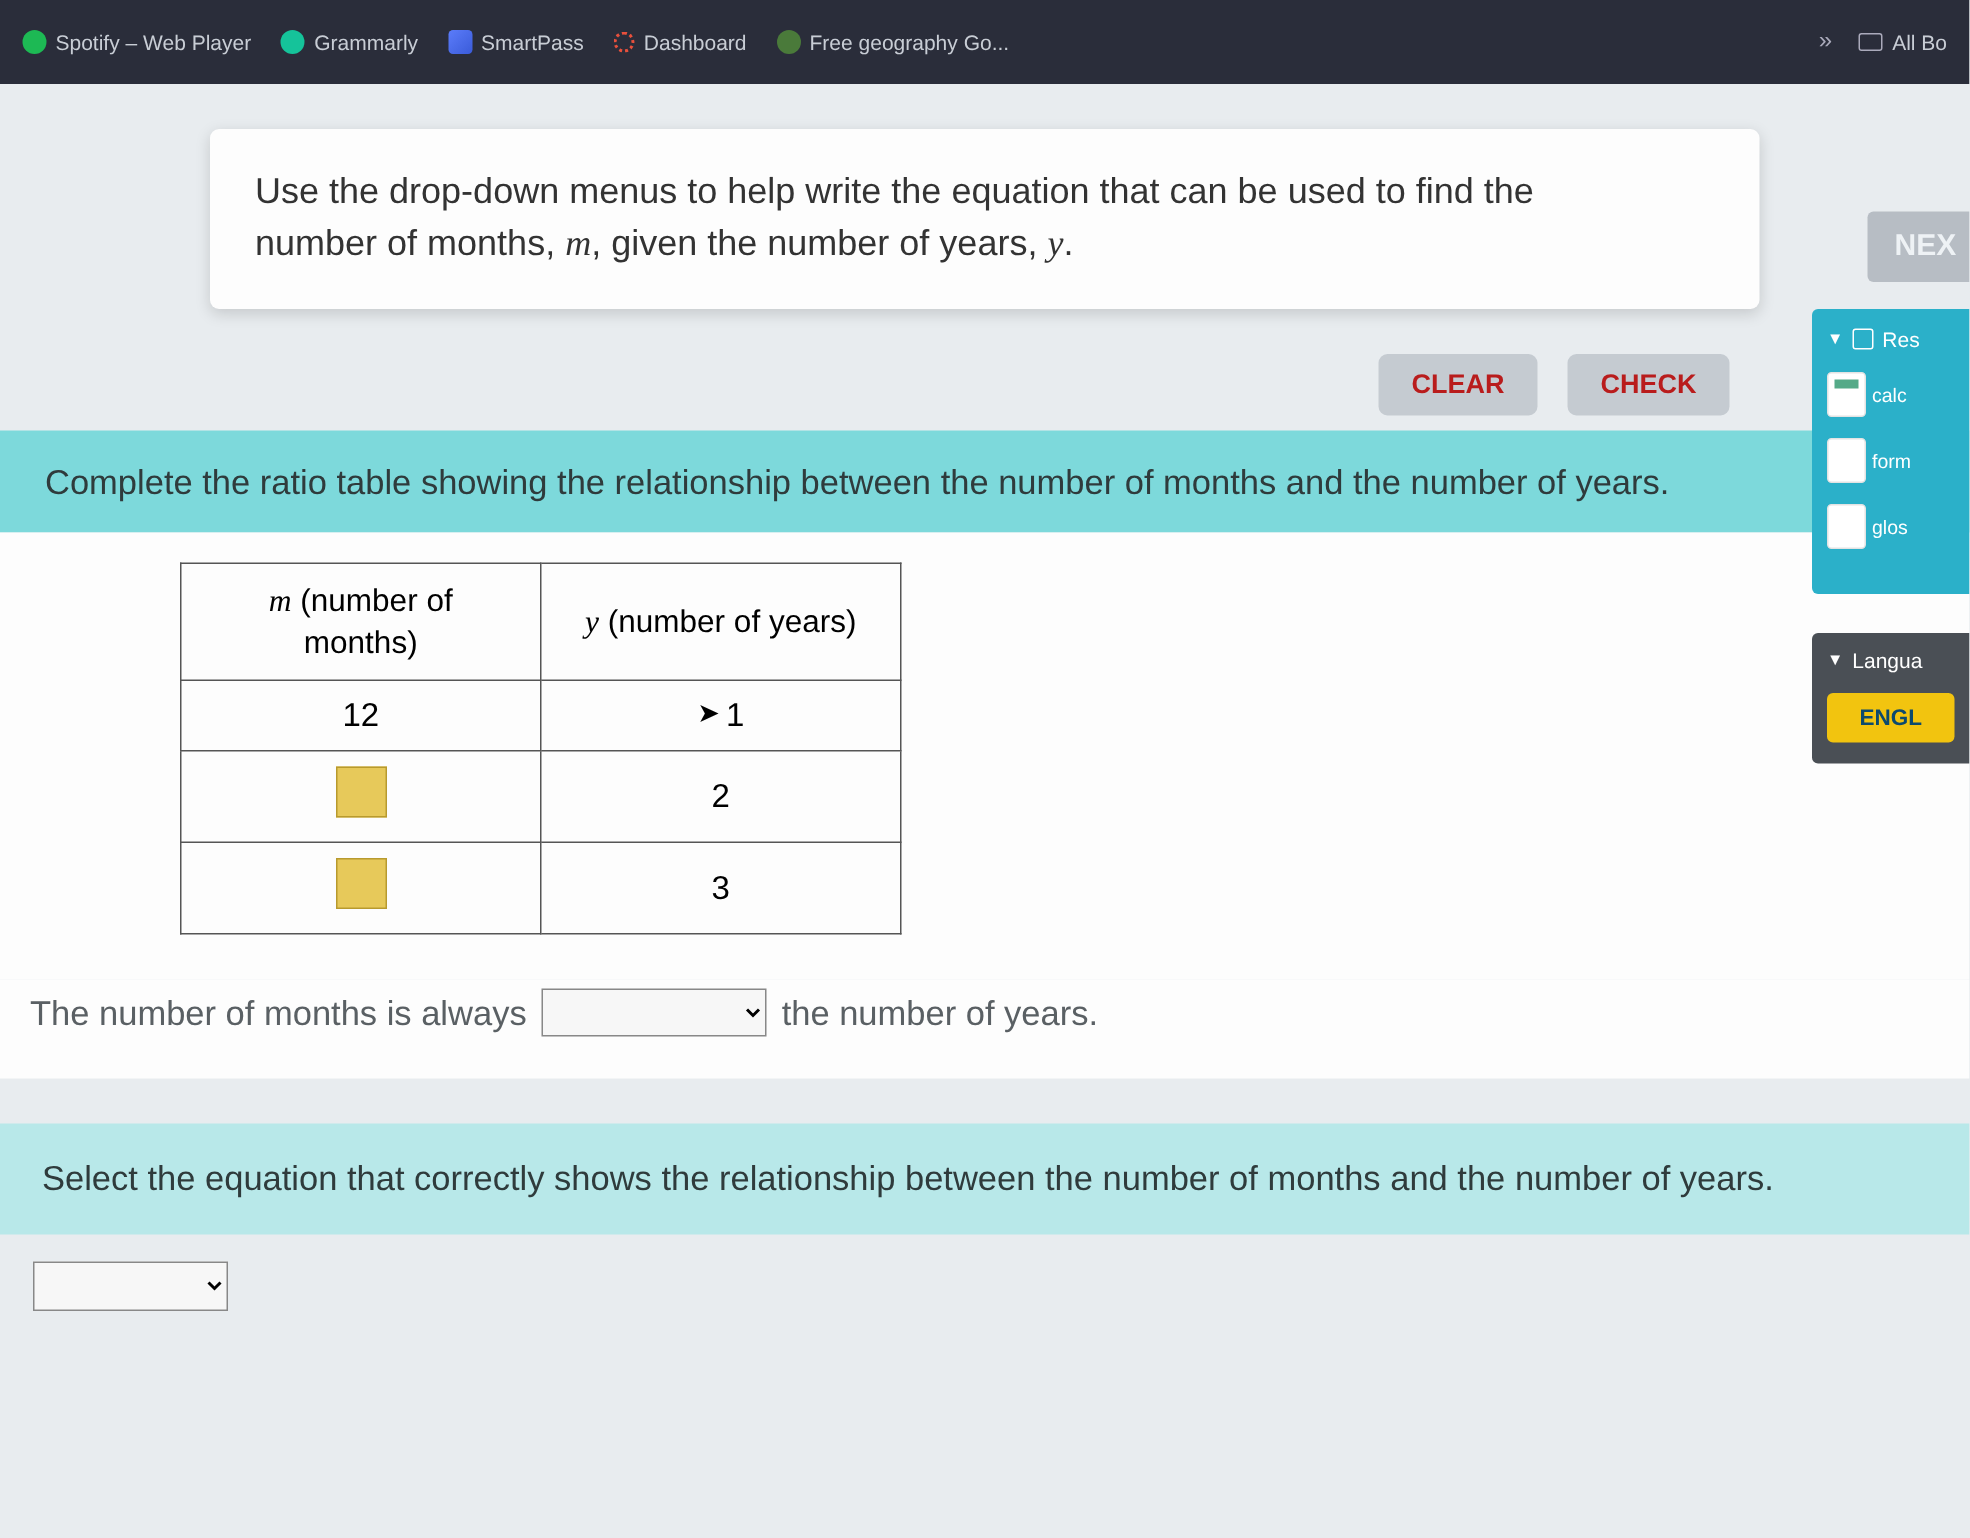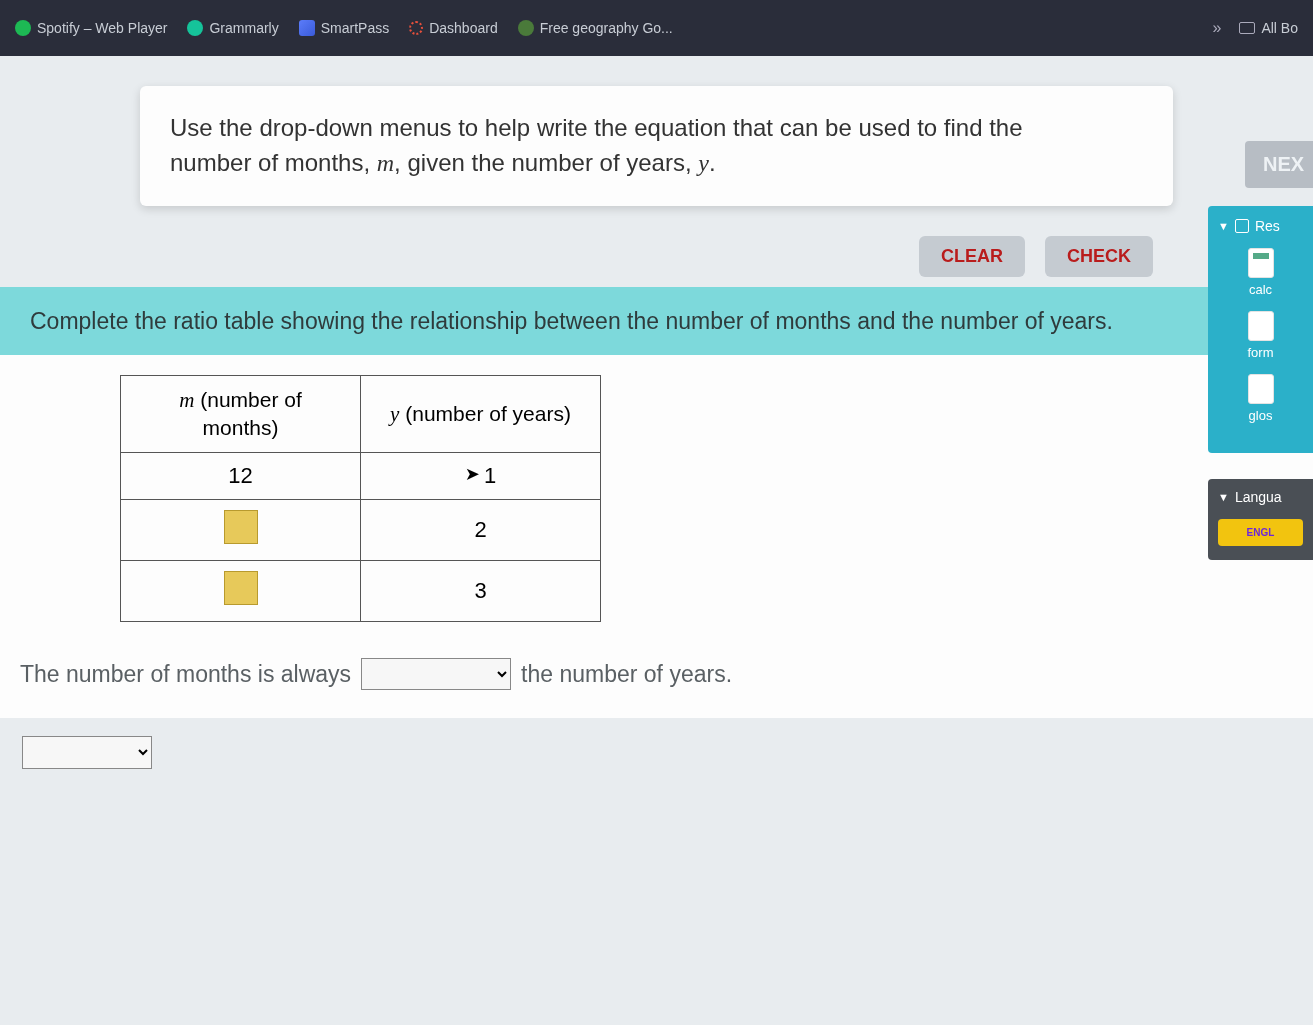--- a/index.html
+++ b/index.html
@@ -185,42 +185,42 @@
       background: #2bb0c9;
       color: #fff;
       padding: 12px 10px 16px 10px;
       font-size: 14px;
       border-radius: 4px 0 0 4px;
       align-self: flex-end;
       width: 105px;
     }
     .res-title { display:flex; align-items:center; gap:6px; margin-bottom:14px; font-size:14px;}
     .tri-down { font-size: 11px; }
-    .res-item { display:flex; flex-direction:column; align-items:center; gap:4px; margin-bottom:14px; font-size:13px;}
+    .res-item { display:flex; align-items:center; gap:4px; margin-bottom:14px; font-size:13px;}
     .res-icon { width:26px; height:30px; background:#fff; border-radius:3px; border:1px solid #e3e3e3; position:relative;}
     .res-icon.calc::after{content:"";position:absolute;top:4px;left:4px;right:4px;height:6px;background:#5a8;}
     .lang-panel {
       background: #4a4f55;
       color: #fff;
       padding: 10px 10px 14px 10px;
       font-size: 15px;
       border-radius: 4px 0 0 4px;
       align-self: flex-end;
       width: 105px;
       margin-top: 8px;
     }
     .lang-btn {
       background: #f2c40f;
-      color: #6d28d9;
+      color: #0c4a6e;
       font-weight: bold;
       padding: 8px 6px;
       text-align: center;
       border-radius: 4px;
       margin-top: 10px;
-      font-size: 10px;
+      font-size: 15px;
     }
     .chk-box { width:14px; height:14px; border:1.5px solid #fff; display:inline-block; border-radius:2px;}
   </style>
 </head>
 <body>
 
 <div class="bookmarks-bar">
   <div class="bookmark-item">
     <span class="bm-icon spotify"></span>
     <span>Spotify – Web Player</span>
@@ -323,18 +323,19 @@
     </tbody>
       </table>
   </div>
 
   <div class="sentence-row">
     <span>The number of months is always</span>
     <select class="inline-select"></select>
     <span>the number of years.</span>
   </div>
 
+  <div class="select-band">Select the equation that correctly shows the relationship between the number of months and the number of years.</div>
 
   <div class="equation-select-row">
     <select class="eq-select"></select>
   </div>
 
 </div>
 
 </body></html>

